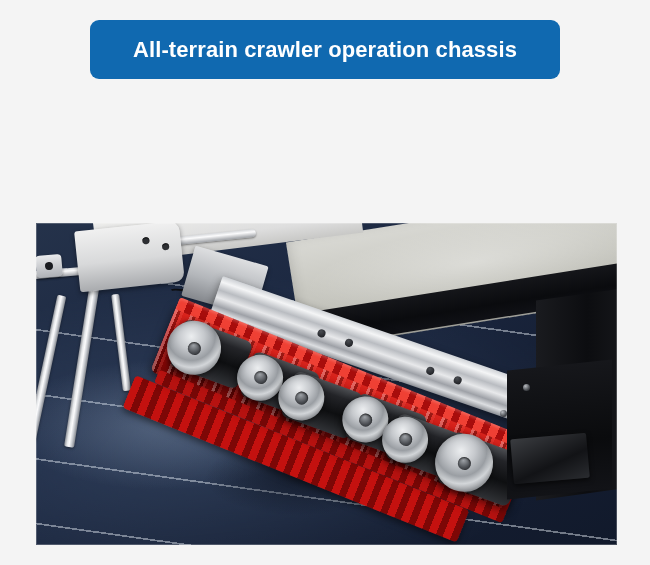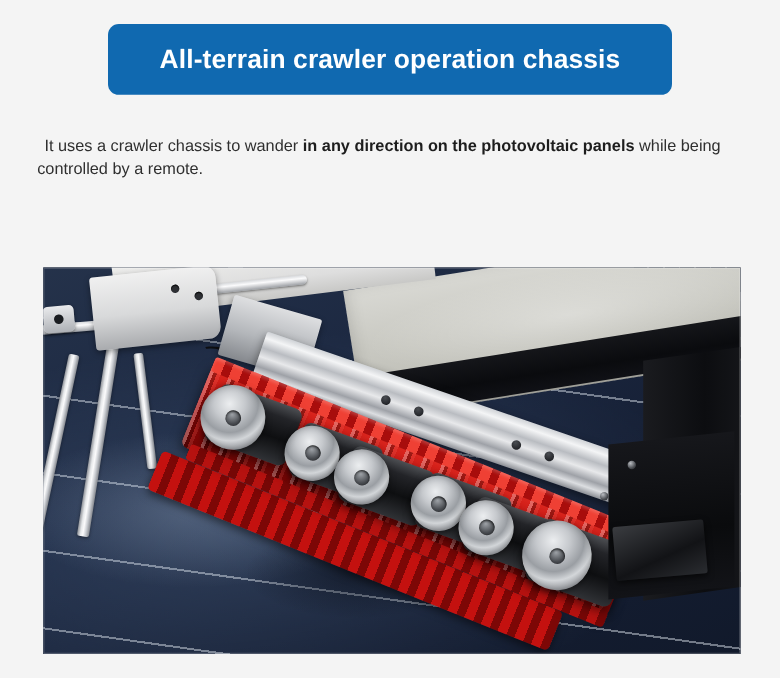--- a/index.html
+++ b/index.html
@@ -404,23 +404,20 @@
 <body>
 
 <div class="banner-wrap">
   <div class="banner">
     <span class="banner-title">All-terrain crawler operation chassis</span>
   </div>
 </div>
 
 <div class="copy">
 
-  <p class="para">
-    <span class="lead-indent">It uses a crawler chassis to wander </span><span class="b-dark">in any direction on the photovoltaic panels</span><span> while being controlled by a remote.</span>
-  </p>
 
 
 </div>
 
 <div class="photo">
   <div class="photo-inner">
 
     <div class="panel-field"></div>
     <div class="panel-rows"></div>
     <div class="panel-sheen"></div>

